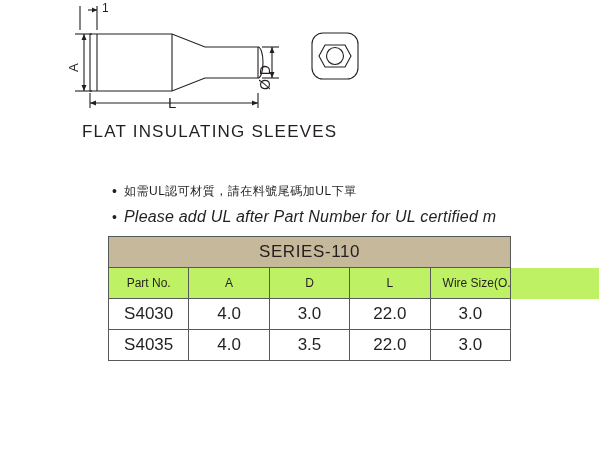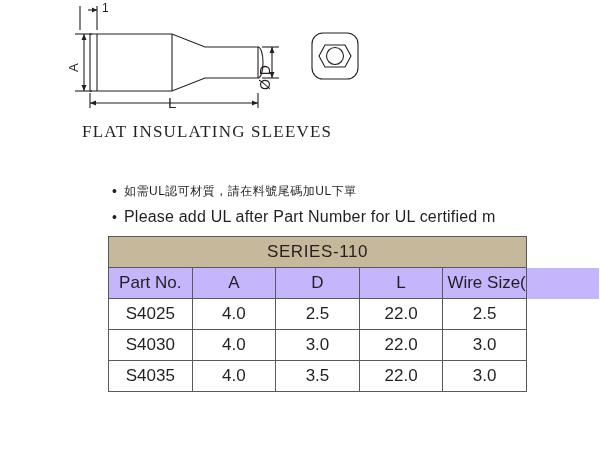--- a/index.html
+++ b/index.html
@@ -27,21 +27,20 @@
 
   
   #caption {
     position: absolute;
     left: 82px;
     top: 122px;
     font-size: 17px;
     letter-spacing: 1.2px;
     color: #231f20;
     white-space: nowrap;
-    font-family: Liberation Serif, serif;
   }
 
   
   #notes {
     position: absolute;
     left: 112px;
     top: 180px;
     width: 500px;
   }
   .note-line {
@@ -59,54 +58,55 @@
   }
   .note-cn {
     font-size: 12px;
     line-height: 22px;
     letter-spacing: 0.5px;
   }
   .note-en {
     font-size: 16px;
     line-height: 22px;
     letter-spacing: 0.2px;
+    font-style: italic;
   }
 
   
   #spec-table-wrap {
     position: absolute;
     left: 108px;
     top: 236px;
     width: 492px;
   }
   table.spec {
     border-collapse: collapse;
     table-layout: fixed;
     width: 492px;
     background: #ffffff;
   }
   table.spec td {
     border: 1px solid #58595b;
     font-size: 17px;
     text-align: center;
     height: 30px;
-    padding: 0 4px;
+    padding: 0 12px;
     color: #231f20;
     white-space: nowrap;
     overflow: hidden;
   }
   td.series-head {
     background: #c6b89a;
     font-size: 18px;
     letter-spacing: 0.6px;
     height: 30px;
   }
   tr.head-row td {
-    background: #c4b5fd;
-    font-size: 17px;
+    background: #bef264;
+    font-size: 12px;
   }
   .col-part { width: 108px; }
   .col-a    { width: 52px; }
   .col-d    { width: 56px; }
   .col-l    { width: 62px; }
   .col-wire { width: 150px; }
   .col-pad  { width: 64px; border: none !important; background: #ffffff; }
 </style>
 </head>
 <body>
@@ -179,28 +179,20 @@
     </tr>
     <tr class="head-row">
       <td class="col-part">Part No.</td>
       <td class="col-a">A</td>
       <td class="col-d">D</td>
       <td class="col-l">L</td>
       <td class="col-wire">Wire Size(O.D)</td>
       <td class="col-pad"></td>
     </tr>
     <tr>
-      <td>S4025</td>
-      <td>4.0</td>
-      <td>2.5</td>
-      <td>22.0</td>
-      <td>2.5</td>
-      <td class="col-pad"></td>
-    </tr>
-    <tr>
       <td>S4030</td>
       <td>4.0</td>
       <td>3.0</td>
       <td>22.0</td>
       <td>3.0</td>
       <td class="col-pad"></td>
     </tr>
     <tr>
       <td>S4035</td>
       <td>4.0</td>

